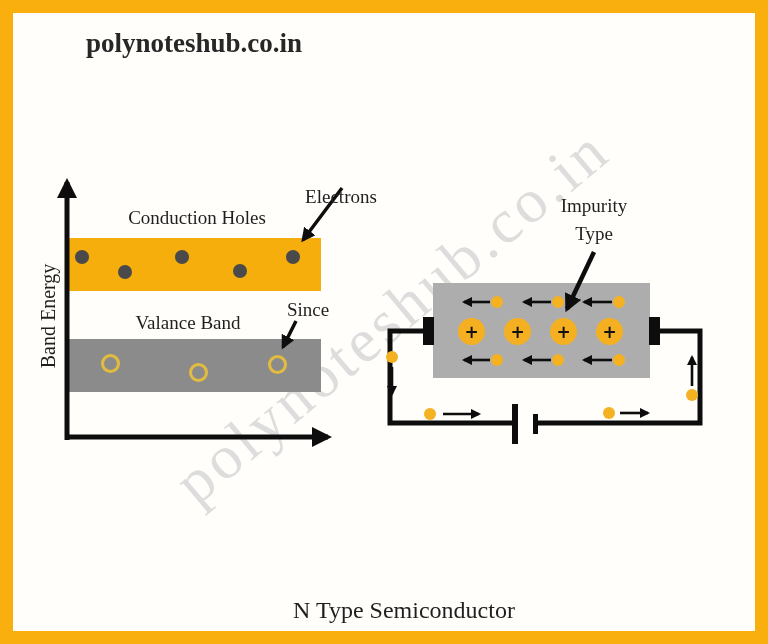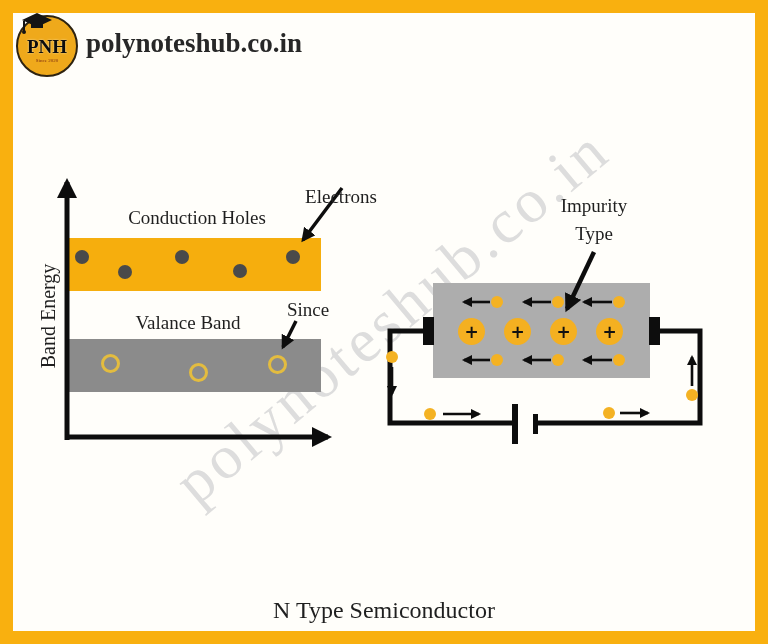--- a/index.html
+++ b/index.html
@@ -27,40 +27,30 @@
   .header-title{position:absolute;left:86px;top:28px;font-size:27px;font-weight:bold;
                 color:#272727;z-index:5;font-family:"Liberation Serif", serif;}
   .logo{position:absolute;left:16px;top:15px;width:62px;height:62px;border-radius:50%;
         background:#EFA91B;border:2px solid #2e2310;box-sizing:border-box;z-index:6;
         display:flex;flex-direction:column;align-items:center;justify-content:center;}
   .logo-text{font-weight:bold;font-size:19px;color:#0d0d0d;letter-spacing:0;
              text-shadow:0 0 2px #f7e9c0;margin-top:8px;line-height:1;}
   .logo-sub{font-size:5px;color:#7a2a12;margin-top:2px;line-height:1;}
   .logo-cap{position:absolute;left:2px;top:-4px;z-index:7;}
   .caption{font-size:21px;}
-  .title-bottom{font-size:24px;}
+  .title-bottom{font-size:24px;margin-left:20px;}
   .impurity-label{text-align:center;line-height:1.45;font-size:19px;}
 </style>
 </head>
 <body>
 
 <div class="canvas">
 
   <div class="watermark">polynoteshub.co.in</div>
 
-  <div class="logo">
-    <svg class="logo-cap" width="34" height="22" viewBox="0 0 34 22">
-      <polygon points="17,0 32,7 17,14 2,7" fill="#141414"></polygon>
-      <rect x="11" y="9" width="12" height="6" fill="#141414"></rect>
-      <line x1="4" y1="8" x2="4" y2="18" stroke="#141414" stroke-width="2"></line>
-      <circle cx="4" cy="19" r="2" fill="#141414"></circle>
-    </svg>
-    <div class="logo-text">PNH</div>
-    <div class="logo-sub">Since 2020</div>
-  </div>
   <div class="header-title">polynoteshub.co.in</div>
 
   <div class="band" style="left:68px;top:238px;width:253px;height:53px;background:#F6AE0D;"></div>
   <div class="band" style="left:68px;top:339px;width:253px;height:53px;background:#8B8B8B;"></div>
 
   <div class="dot dark" style="left:75px;top:250px;"></div>
   <div class="dot dark" style="left:118px;top:265px;"></div>
   <div class="dot dark" style="left:175px;top:250px;"></div>
   <div class="dot dark" style="left:233px;top:264px;"></div>
   <div class="dot dark" style="left:286px;top:250px;"></div>

